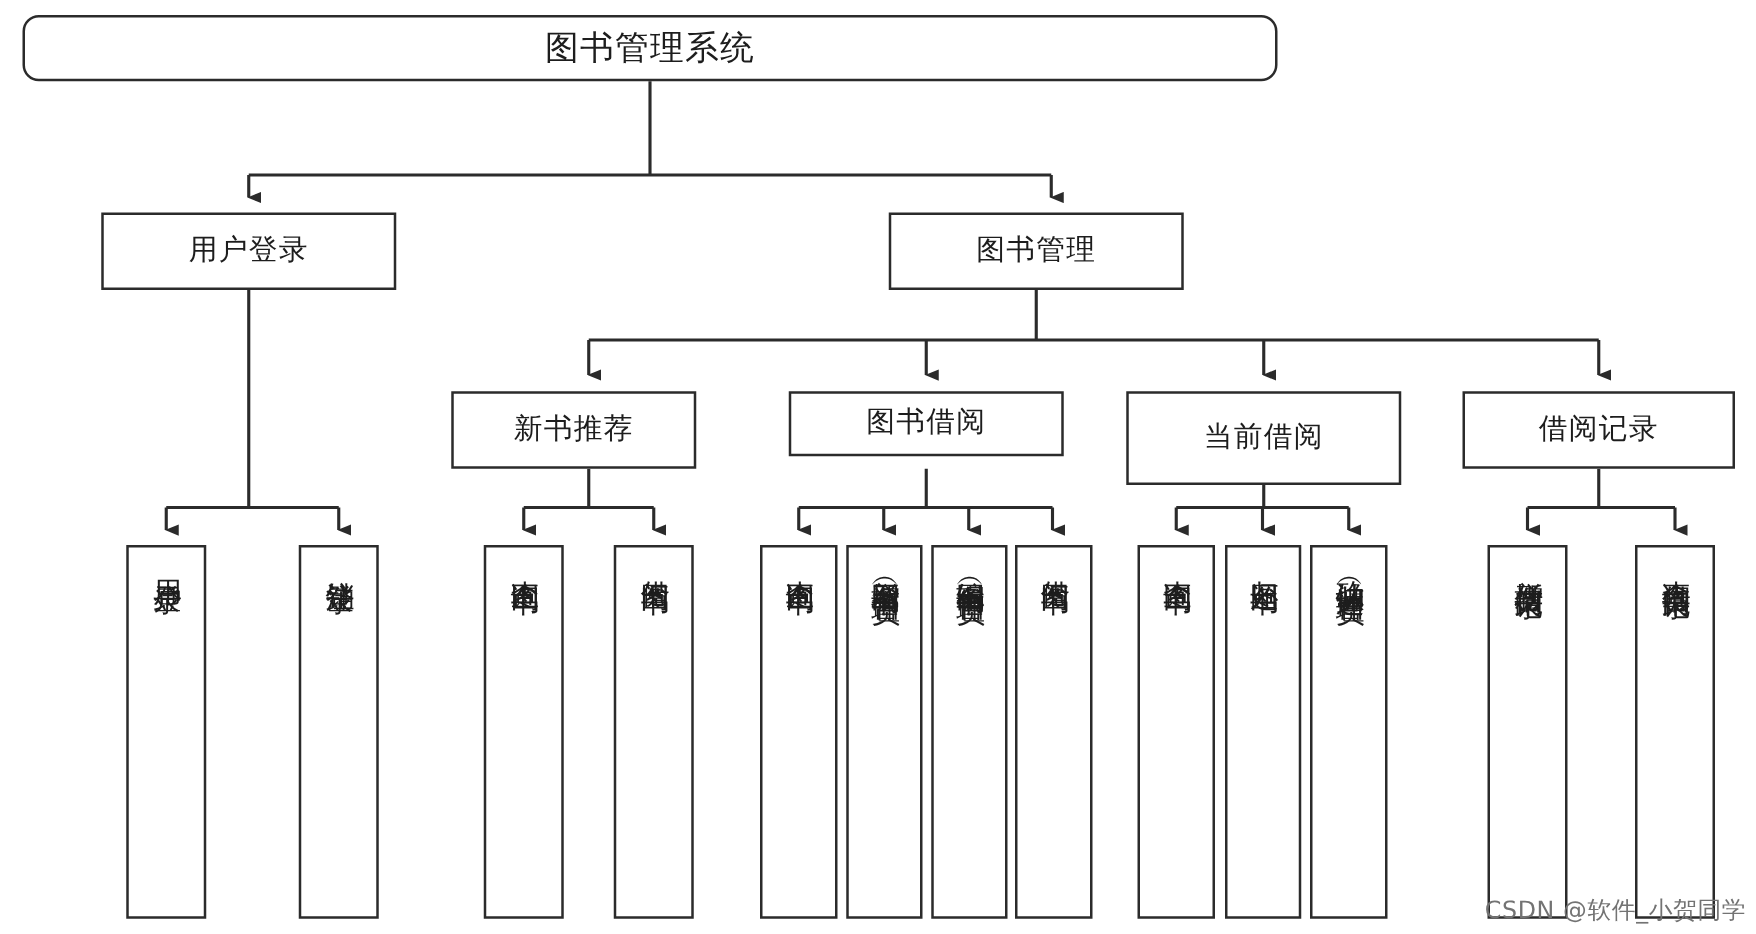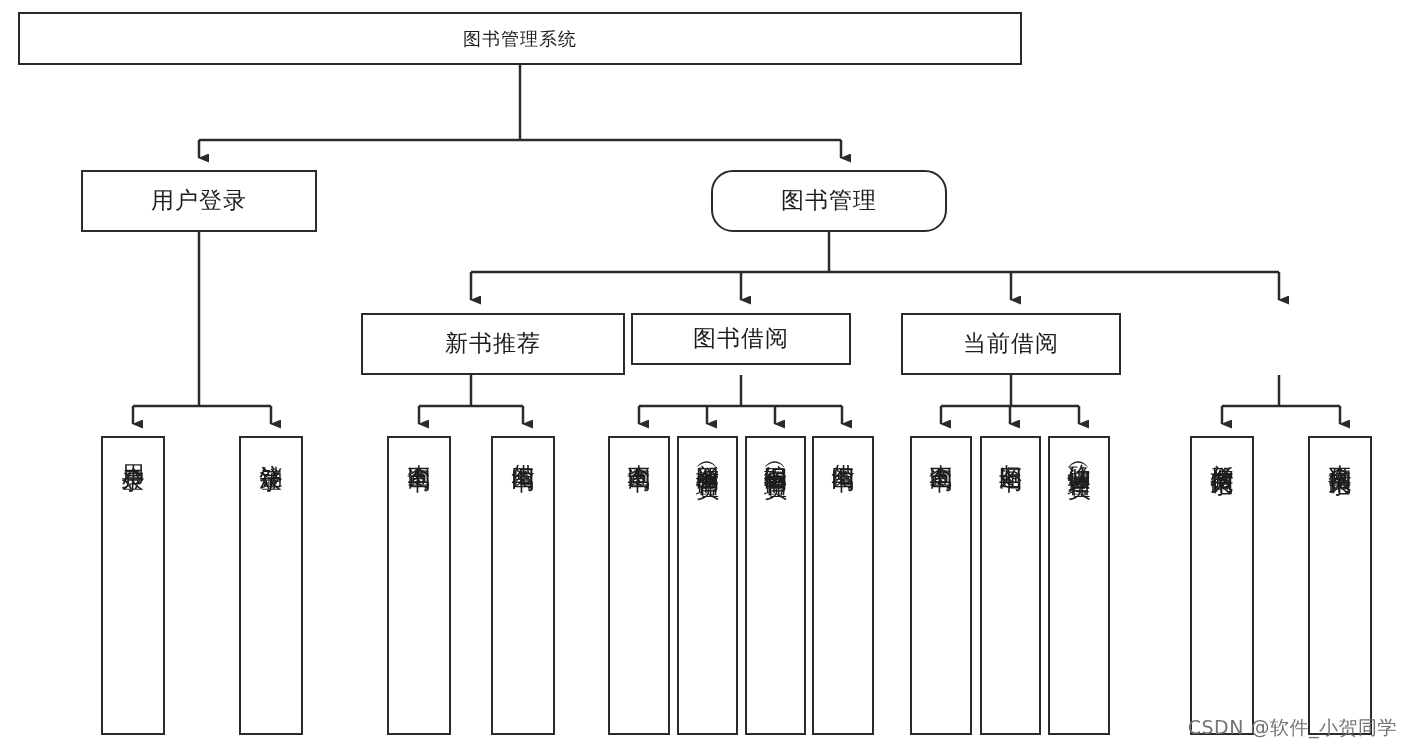--- a/index.html
+++ b/index.html
@@ -36,21 +36,22 @@
     justify-content: center;
     color: #1d1d1d;
   }
   .node-h {
     font-size: 23px;
     letter-spacing: 1px;
     line-height: 1.1;
     white-space: nowrap;
   }
   .node-root {
-    font-size: 18px;
+    font-size: 27px;
+    border-radius: 13px;
   }
   .node-v {
     align-items: flex-start;
     justify-content: center;
     padding-top: 8px;
   }
   .node-v .vlabel {
     writing-mode: vertical-rl;
     text-orientation: upright;
     font-size: 23px;
@@ -125,32 +126,35 @@
     </g>
   </svg>
 
   <div class="node node-h node-root" style="left:18px; top:12px; width:1004px; height:53px;">
     <span>图书管理系统</span>
   </div>
 
   <div class="node node-h" style="left:81px; top:170px; width:236px; height:62px;">
     <span>用户登录</span>
   </div>
-  <div class="node node-h" style="left:711px; top:170px; width:236px; height:62px;border-radius:22px;">
+  <div class="node node-h" style="left:711px; top:170px; width:236px; height:62px;">
     <span>图书管理</span>
   </div>
 
-  <div class="node node-h" style="left:361px; top:313px; width:264px; height:62px;">
+  <div class="node node-h" style="left:361px; top:313px; width:196px; height:62px;">
     <span>新书推荐</span>
   </div>
   <div class="node node-h" style="left:631px; top:313px; width:220px; height:52px;">
     <span>图书借阅</span>
   </div>
-  <div class="node node-h" style="left:901px; top:313px; width:220px; height:62px;">
+  <div class="node node-h" style="left:901px; top:313px; width:220px; height:75px;">
     <span>当前借阅</span>
+  </div>
+  <div class="node node-h" style="left:1170px; top:313px; width:218px; height:62px;">
+    <span>借阅记录</span>
   </div>
 
   <div class="node node-v" style="left:101px; top:436px; width:64px; height:299px;">
     <span class="vlabel">用户登录</span>
   </div>
   <div class="node node-v" style="left:239px; top:436px; width:64px; height:299px;">
     <span class="vlabel">注销登录</span>
   </div>
 
   <div class="node node-v" style="left:387px; top:436px; width:64px; height:299px;">

